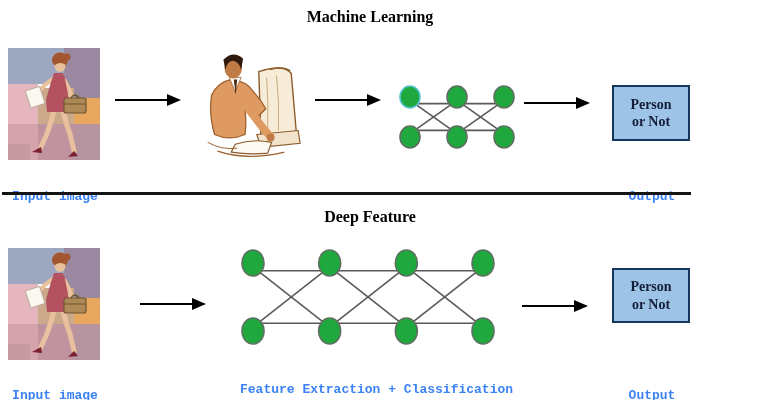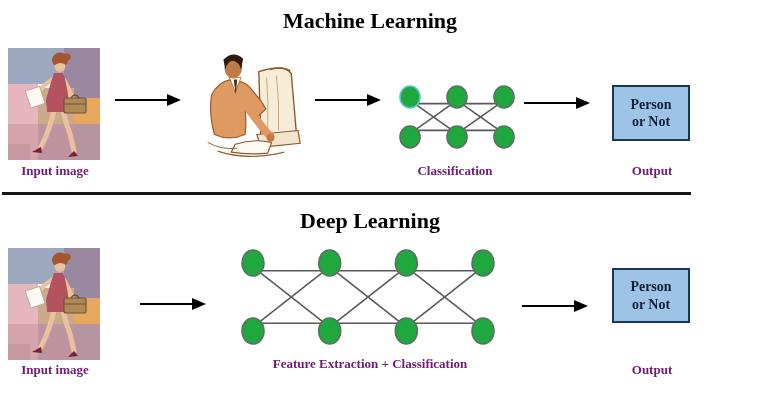--- a/index.html
+++ b/index.html
@@ -2,26 +2,27 @@
 <html style="--node-fill: #1ea83d; --node-border: #5f6f62; --edge: #595959; --arrow: #000000; --output-fill: #9dc3e6; --output-border: #17365d; --output-text: #141e38; --divider: #141414; --text: #000000;"><head>
 <meta charset="utf-8">
 <style>
   html,body{margin:0;padding:0;background:#ffffff;}
   #canvas{
     position:relative;width:768px;height:400px;background:#ffffff;
     overflow:hidden;font-family:"Liberation Serif",serif;color:#000;
   }
   .section-title{
     position:absolute;left:0;width:740px;text-align:center;
-    font-family:"Liberation Serif",serif;font-weight:bold;font-size:22px;color:#000;
+    font-family:"Liberation Serif",serif;font-weight:bold;font-size:16px;color:#000;
   }
   .label{
     position:absolute;text-align:center;
-    font-family:Liberation Serif, serif;font-weight:600;font-size:13px;color:#701a75;
+    font-family:Liberation Mono, monospace;font-weight:600;font-size:13px;color:#3b82f6;
     white-space:nowrap;
+    margin-top:26px;
   }
   .divider{
     position:absolute;left:2px;top:192px;width:689px;height:3px;
     background:var(--divider,#111);
   }
   .output-box{
     position:absolute;width:78px;box-sizing:border-box;
     background:var(--output-fill,#9dc3e6);
     border:2px solid var(--output-border,#17365d);
     display:flex;flex-direction:column;align-items:center;justify-content:center;
@@ -129,35 +130,34 @@
         <line x1="59" y1="16.3" x2="106" y2="49.7" stroke="#595959" stroke-width="1.6"></line>
         <line x1="59" y1="49.7" x2="106" y2="16.3" stroke="#595959" stroke-width="1.6"></line>
         <ellipse cx="12" cy="13" rx="10" ry="11" fill="#1ea83d" stroke="#56c4cf" stroke-width="1.6"></ellipse>
         <ellipse cx="12" cy="53" rx="10" ry="11" fill="#1ea83d" stroke="#5f6f62" stroke-width="1.6"></ellipse>
         <ellipse cx="59" cy="13" rx="10" ry="11" fill="#1ea83d" stroke="#5f6f62" stroke-width="1.6"></ellipse>
         <ellipse cx="59" cy="53" rx="10" ry="11" fill="#1ea83d" stroke="#5f6f62" stroke-width="1.6"></ellipse>
         <ellipse cx="106" cy="13" rx="10" ry="11" fill="#1ea83d" stroke="#5f6f62" stroke-width="1.6"></ellipse>
         <ellipse cx="106" cy="53" rx="10" ry="11" fill="#1ea83d" stroke="#5f6f62" stroke-width="1.6"></ellipse>
       </svg>
   </div>
-  <div class="label" style="left:395px;top:163px;width:120px">Classification</div>
 
   <svg class="arrow" style="left:524px;top:97px" width="66" height="12" xmlns="http://www.w3.org/2000/svg" xmlns:xlink="http://www.w3.org/1999/xlink">
       <use href="#arrow-art" xlink:href="#arrow-art"></use>
     </svg>
 
   <div class="output-box" style="left:612px;top:85px;height:56px">
     <span>Person</span>
     <span>or Not</span>
   </div>
   <div class="label" style="left:602px;top:163px;width:100px">Output</div>
 
   <div class="divider"></div>
 
-  <div class="section-title" style="top:208px">Deep Learning</div>
+  <div class="section-title" style="top:208px">Deep Feature</div>
 
   <div class="figure" style="left:8px;top:248px">
     <svg width="92" height="112" viewBox="0 0 92 112" xmlns="http://www.w3.org/2000/svg" xmlns:xlink="http://www.w3.org/1999/xlink">
         <use href="#woman-art" xlink:href="#woman-art"></use>
       </svg>
   </div>
   <div class="label" style="left:5px;top:362px;width:100px">Input image</div>
 
   <svg class="arrow" style="left:140px;top:298px" width="66" height="12" xmlns="http://www.w3.org/2000/svg" xmlns:xlink="http://www.w3.org/1999/xlink">
       <use href="#arrow-art" xlink:href="#arrow-art"></use>

